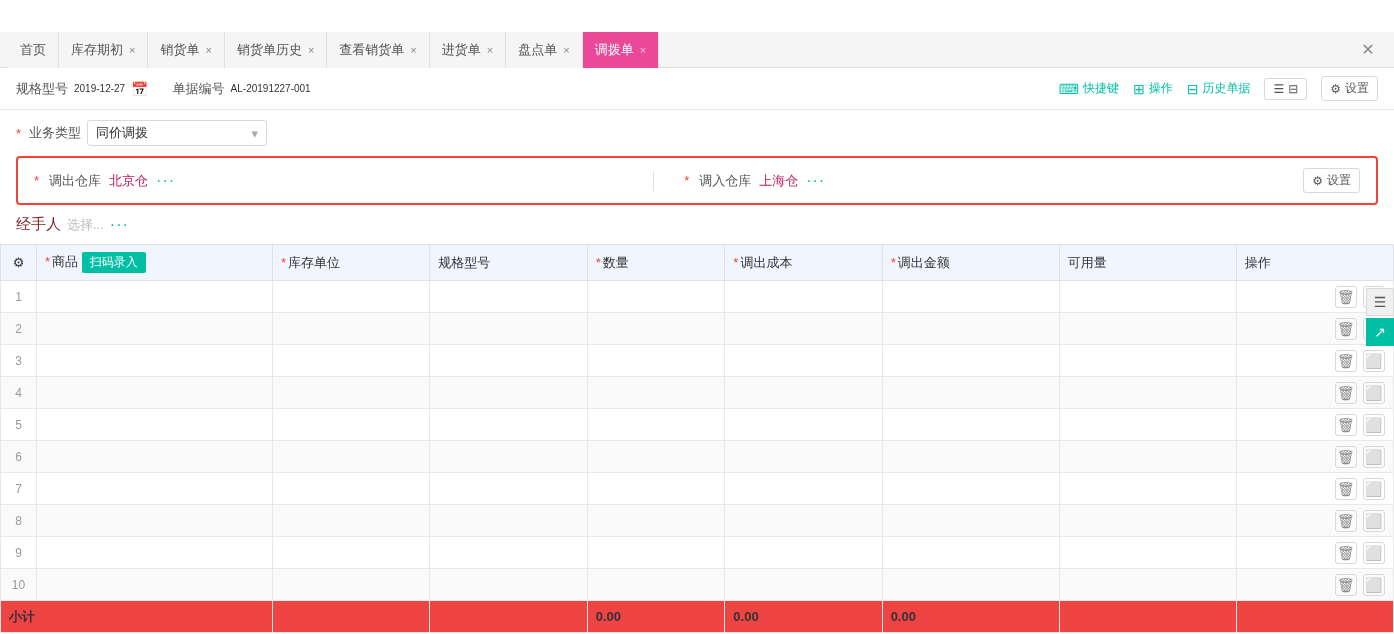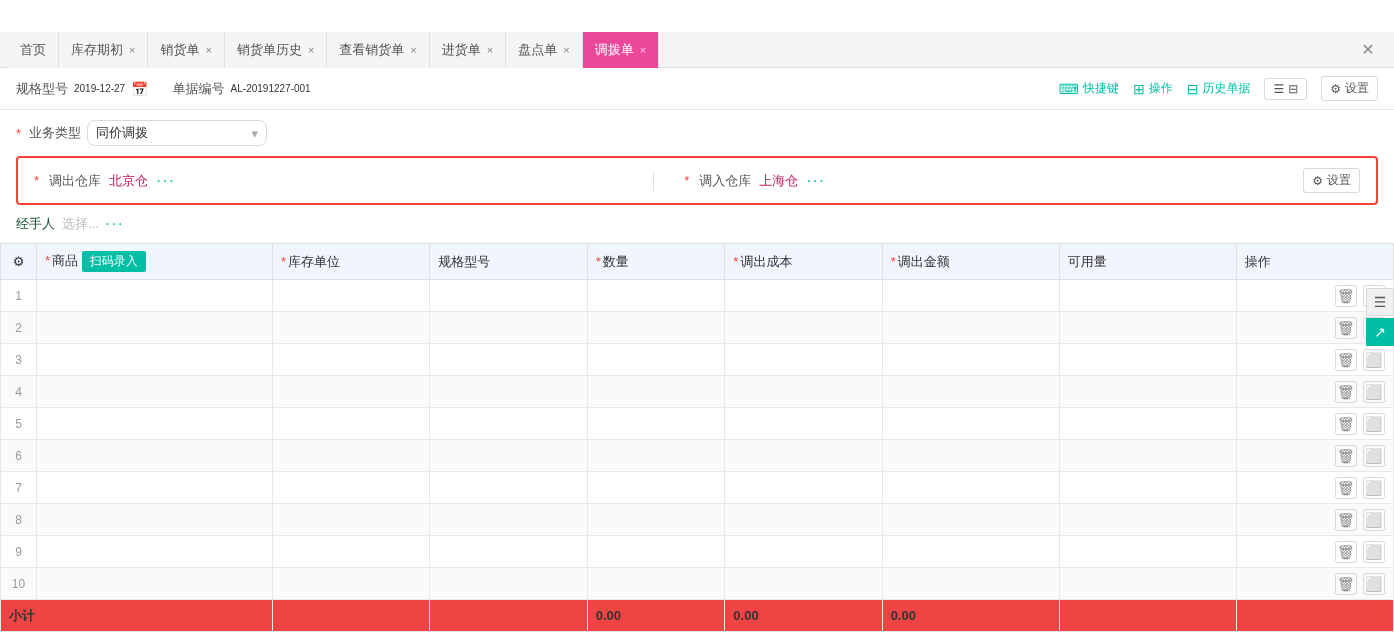--- a/index.html
+++ b/index.html
@@ -68,21 +68,21 @@
       white-space: nowrap;
     }
     .required-star {
       color: #f44336;
       margin-right: 2px;
     }
     .select-box {
       display: flex;
       align-items: center;
       border: 1px solid #d9d9d9;
-      border-radius: 8px;
+      border-radius: 3px;
       padding: 3px 8px;
       min-width: 160px;
       background: #fff;
       cursor: pointer;
       gap: 6px;
     }
     .select-box .arrow {
       margin-left: auto;
       color: #aaa;
     }
@@ -146,22 +146,22 @@
     }
 
     
     .form-row2 {
       display: flex;
       align-items: center;
       gap: 20px;
       margin: 8px 16px 10px 16px;
     }
     .person-label {
-      color: #14532d;
-      font-size: 13px;
+      color: #7f1d1d;
+      font-size: 15px;
       min-width: 40px;
     }
     .person-placeholder {
       color: #bbb;
       font-size: 13px;
     }
 
     
     .table-container {
       margin: 0;

